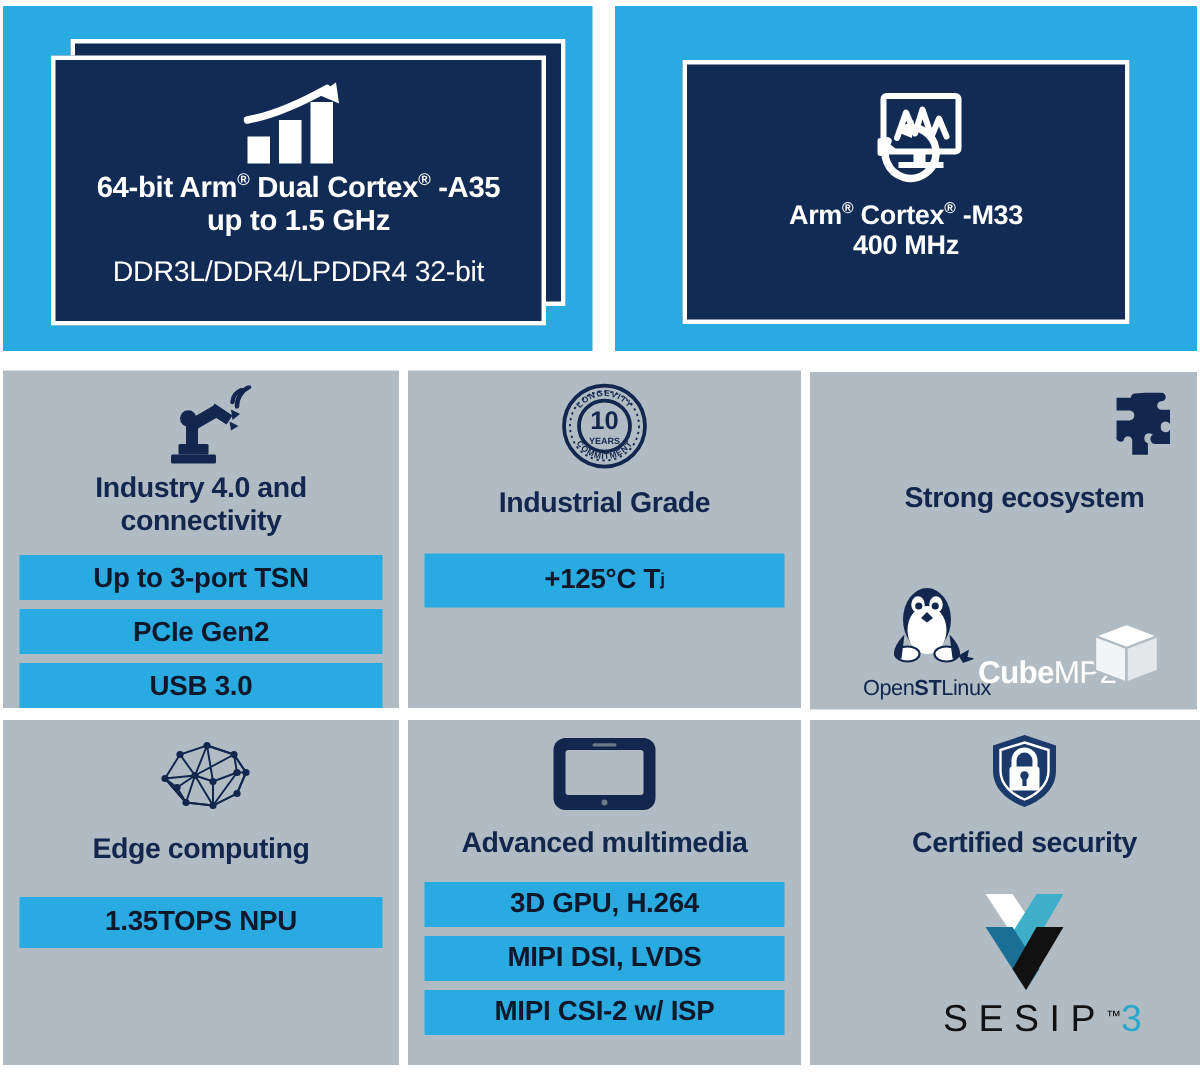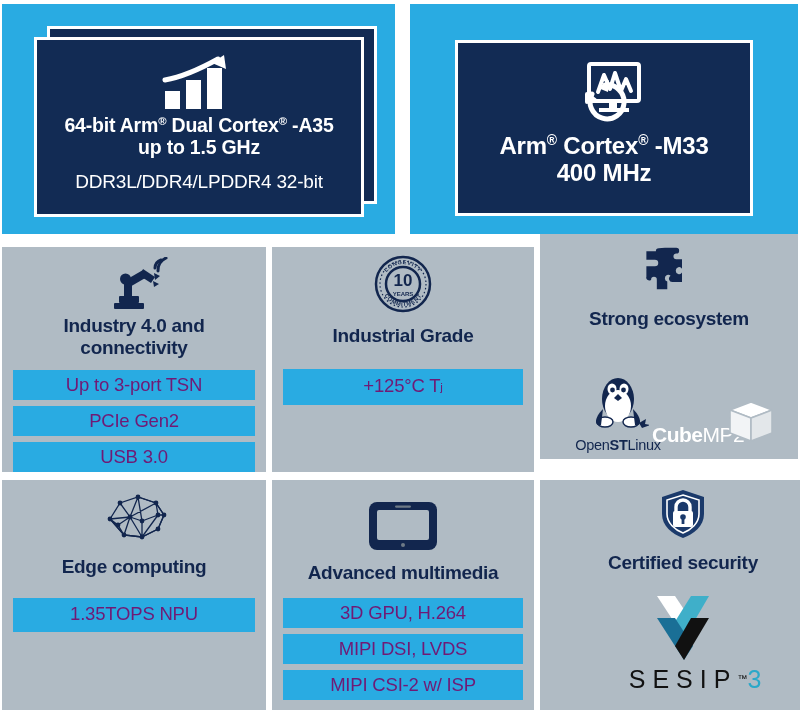--- a/index.html
+++ b/index.html
@@ -28,37 +28,37 @@
     position:absolute;left:0;top:0;right:0;bottom:0;
     display:flex;flex-direction:column;align-items:center;justify-content:flex-start;
     color:#ffffff;text-align:center;
   }
   .icon-wrap{display:flex;align-items:center;justify-content:center;}
 
   .navy-title{
     font-weight:bold;line-height:1.12;letter-spacing:-0.2px;
   }
   #navy-front .navy-title{font-size:19.5px;margin-top:4px;}
-  #navy-right .navy-title{font-size:24px;margin-top:6px;}
+  #navy-right .navy-title{font-size:18px;margin-top:6px;}
   .navy-sub{
     font-size:19px;font-weight:normal;margin-top:12px;letter-spacing:-0.2px;
   }
   sup.reg{font-size:0.58em;vertical-align:super;line-height:0;font-weight:bold;}
 
   
   .grey{
     position:absolute;background:#B0BBC4;box-sizing:border-box;
     display:flex;flex-direction:column;align-items:center;
   }
   .grey-title{
     color:#12264E;font-weight:bold;font-size:19px;text-align:center;
     line-height:1.14;letter-spacing:-0.3px;
   }
   .band{
-    background:#29ABE2;color:#701a75;font-weight:normal;font-size:18.5px;
+    background:#29ABE2;color:#0f172a;font-weight:bold;font-size:18.5px;
     text-align:center;line-height:1;letter-spacing:-0.2px;
     display:flex;align-items:center;justify-content:center;
     width:calc(100% - 22px);height:30px;margin-top:6px;
   }
   .band sub{font-size:0.62em;vertical-align:sub;line-height:0;}
 
   
   .ostl{position:absolute;left:18px;bottom:6px;width:120px;text-align:center;}
   .ostl-text{font-size:14.5px;color:#12264E;letter-spacing:-0.3px;margin-top:-4px;}
   .ostl-text b{font-weight:bold;}
@@ -176,21 +176,21 @@
         </text>
       </svg>
     </div>
     <div class="grey-title" style="margin-top:12px;width:220px;">Industrial Grade</div>
     <div class="band" style="margin-top:22px;height:36px;">
       <span>+125°C T</span>
         <sub>j</sub>
     </div>
   </div>
 
-  <div class="grey" style="left:540px;top:234px;width:258px;height:225px;position:absolute;">
+  <div class="grey" style="left:540px;top:248px;width:258px;height:225px;position:absolute;align-items:flex-end;">
     <div class="icon-wrap" style="margin-top:8px;height:56px;">
       <svg width="62" height="56" viewBox="0 0 62 56">
         <g fill="#12264E">
           <path d="M22 4 h12 a3 3 0 0 1 0 6 a3 3 0 0 0 0 6 h6 v10 a3.5 3.5 0 0 0 -6.5 2 a3.5 3.5 0 0 0 6.5 2 v10 h-10 a3.5 3.5 0 0 1 -2 -6.5 a3.5 3.5 0 0 0 -6 2.5 a3.5 3.5 0 0 0 2.5 3.5 v8 h-11 v-10 a3 3 0 0 0 -6 0 a3 3 0 0 1 -5 -3 v-11 h9 a3.5 3.5 0 0 0 0 -7 h-9 v-9 h10 a3 3 0 0 1 3 -3 z" transform="translate(6,2) scale(0.95)"></path>
         </g>
       </svg>
     </div>
     <div class="grey-title" style="margin-top:10px;width:230px;">Strong ecosystem</div>
 
     <div class="ostl">
@@ -250,21 +250,21 @@
             <circle cx="46" cy="30" r="2.4"></circle>
           <circle cx="62" cy="24" r="2.4"></circle>
             <circle cx="22" cy="34" r="2.4"></circle>
         </g>
       </svg>
     </div>
     <div class="grey-title" style="margin-top:10px;width:230px;">Edge computing</div>
     <div class="band" style="margin-top:20px;height:34px;">1.35TOPS NPU</div>
   </div>
 
-  <div class="grey" style="left:272px;top:480px;width:262px;height:230px;justify-content:center;">
+  <div class="grey" style="left:272px;top:480px;width:262px;height:230px;">
     <div class="icon-wrap" style="margin-top:10px;height:52px;">
       <svg width="76" height="52" viewBox="0 0 76 52">
         <rect x="4" y="2" width="68" height="48" rx="8" fill="#12264E"></rect>
         <rect x="12" y="10" width="52" height="30" rx="2" fill="#B0BBC4"></rect>
         <rect x="30" y="5.5" width="16" height="2.2" rx="1.1" fill="#6e7a86"></rect>
         <circle cx="38" cy="45" r="2" fill="#6e7a86"></circle>
       </svg>
     </div>
     <div class="grey-title" style="margin-top:10px;width:240px;">Advanced multimedia</div>
     <div class="band" style="margin-top:14px;">3D GPU, H.264</div>

